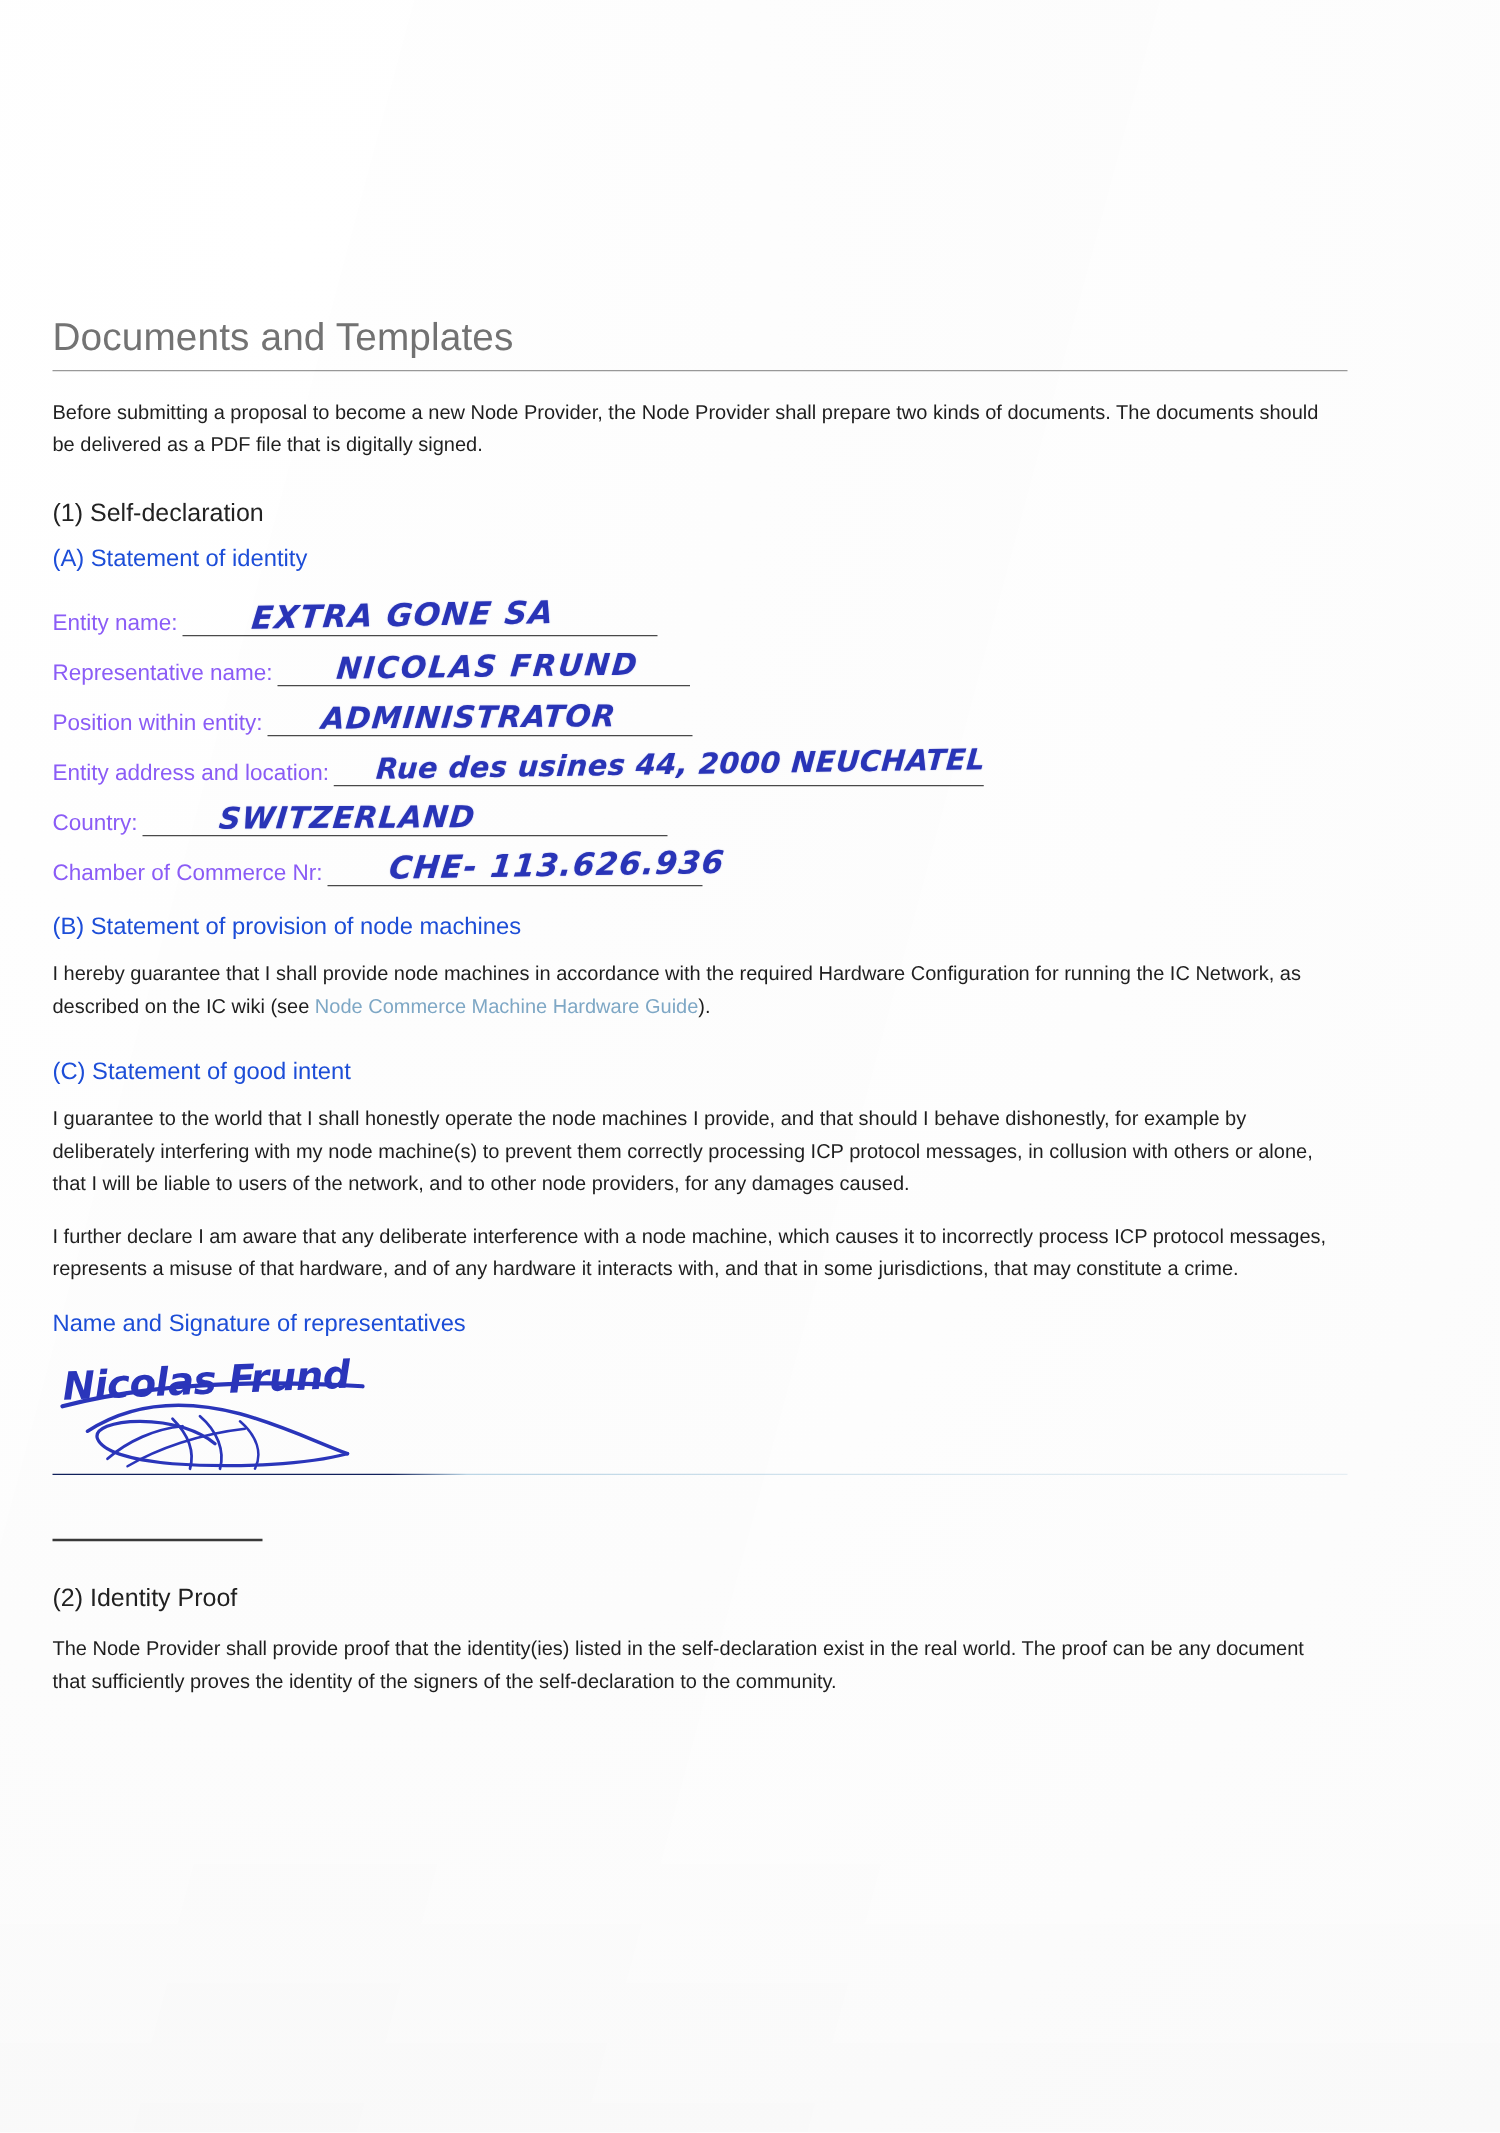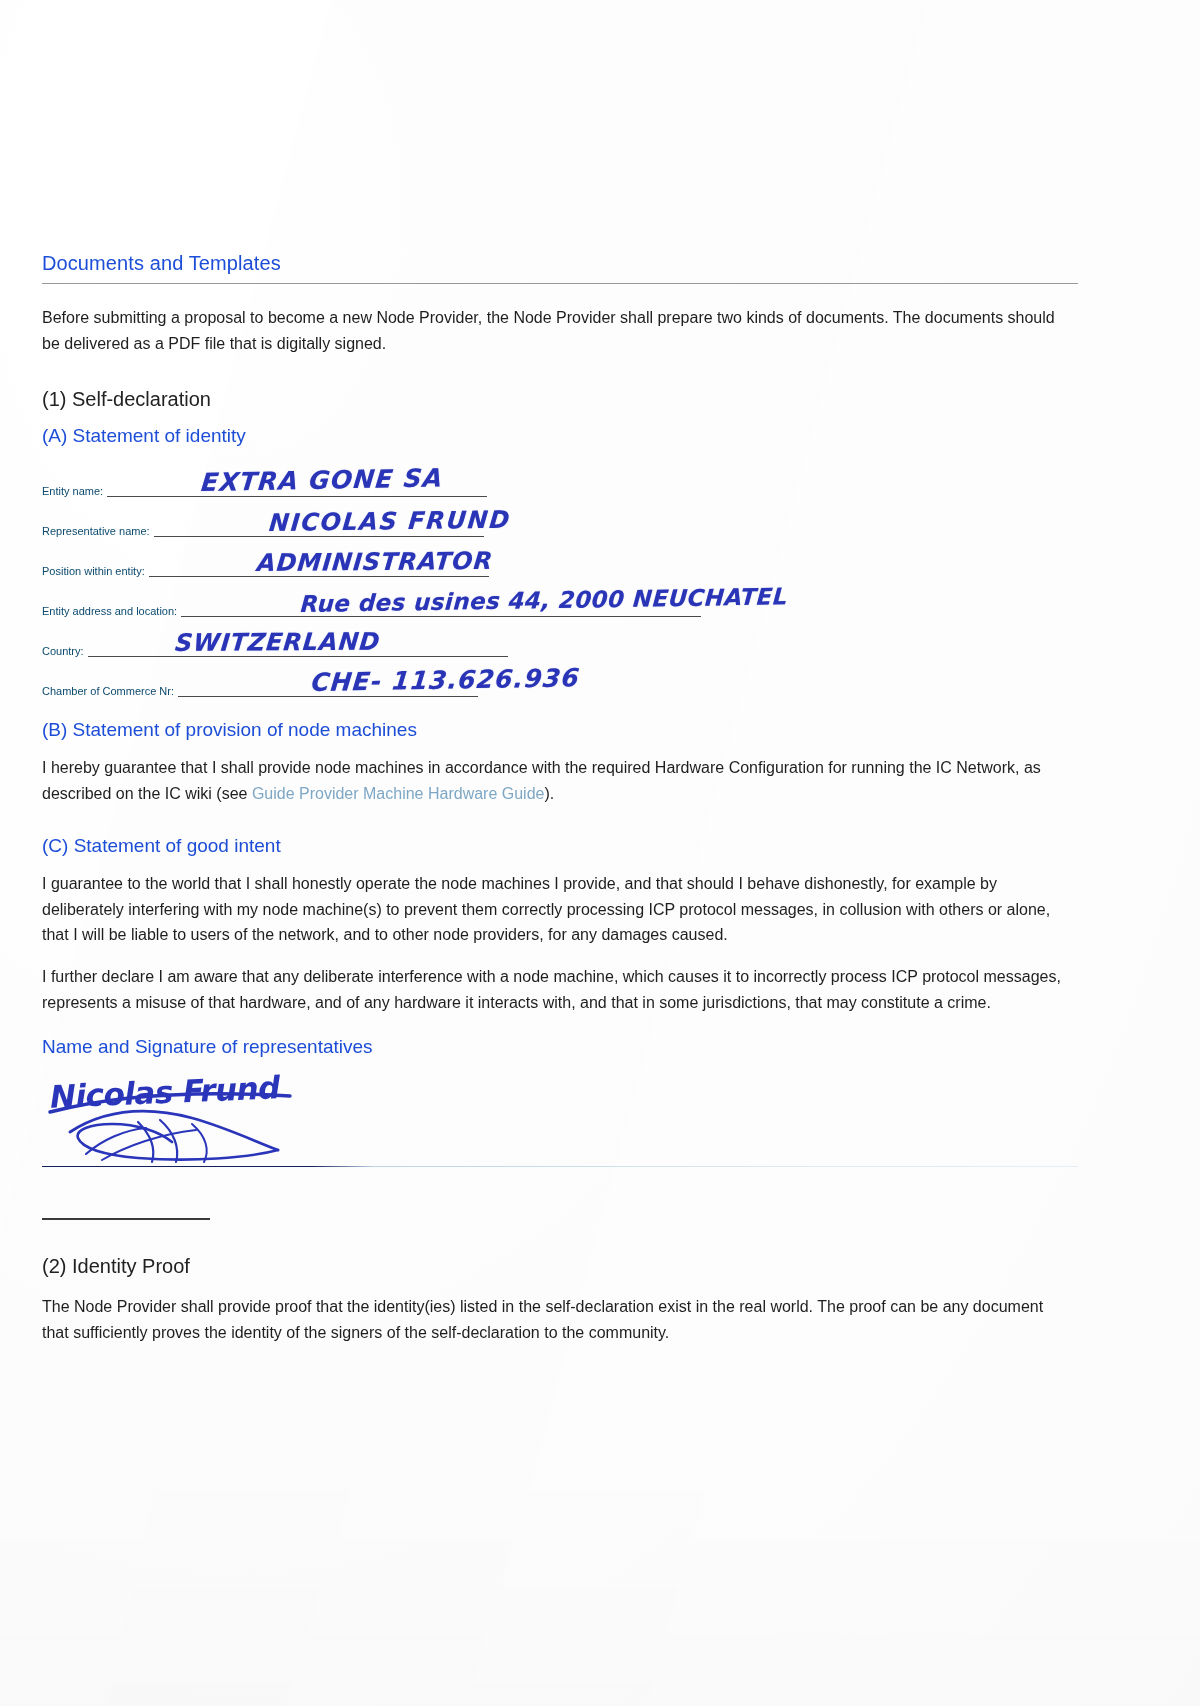--- a/index.html
+++ b/index.html
@@ -35,24 +35,24 @@
 
   .doc {
     position: absolute;
     left: 42px;
     top: 0;
     width: 1036px;
   }
 
   
   .page-title {
-    font-size: 20px;
+    font-size: 31px;
     font-weight: 400;
     letter-spacing: .1px;
-    color: #1d4ed8;
+    color: #737373;
     margin: 0;
     padding-top: 252px;
     line-height: 1.15;
   }
   .title-rule {
     height: 1px;
     background: #999;
     margin-top: 8px;
     margin-bottom: 21px;
   }
@@ -90,22 +90,22 @@
   
   .field-list { margin: 0 0 4px 0; }
   .field-row {
     position: relative;
     display: flex;
     align-items: flex-end;
     height: 40px;
     margin-bottom: 0px;
   }
   .field-label {
-    font-size: 11px;
-    color: #0c4a6e;
+    font-size: 18px;
+    color: #8b5cf6;
     white-space: nowrap;
     padding-bottom: 4px;
   }
   .field-rule {
     flex: 0 0 auto;
     border-bottom: 1px solid #4a4a4a;
     margin-left: 4px;
     margin-bottom: 4px;
     height: 1px;
   }
@@ -223,21 +223,21 @@
     <div class="field-row">
       <span class="field-label">Chamber of Commerce Nr:</span>
       <span class="field-rule rule-w6"></span>
       <span class="hand" id="hand-chamber">CHE- 113.626.936</span>
     </div>
 
   </div>
 
   <p class="h3" style="margin-top:18px;">(B) Statement of provision of node machines</p>
 
-  <p class="para"><span>I hereby guarantee that I shall provide node machines in accordance with the required Hardware Configuration for running the IC Network, as described on the IC wiki (see </span><a class="link" href="#">Guide Provider Machine Hardware Guide</a><span>).</span></p>
+  <p class="para"><span>I hereby guarantee that I shall provide node machines in accordance with the required Hardware Configuration for running the IC Network, as described on the IC wiki (see </span><a class="link" href="#">Node Commerce Machine Hardware Guide</a><span>).</span></p>
 
   <p class="h3" style="margin-top:28px;">(C) Statement of good intent</p>
 
   <p class="para">I guarantee to the world that I shall honestly operate the node machines I provide, and that should I behave dishonestly, for example by deliberately interfering with my node machine(s) to prevent them correctly processing ICP protocol messages, in collusion with others or alone, that I will be liable to users of the network, and to other node providers, for any damages caused.</p>
 
   <p class="para">I further declare I am aware that any deliberate interference with a node machine, which causes it to incorrectly process ICP protocol messages, represents a misuse of that hardware, and of any hardware it interacts with, and that in some jurisdictions, that may constitute a crime.</p>
 
   <p class="h3" style="margin-top:20px; margin-bottom:4px;">Name and Signature of representatives</p>
 
   <div class="sig-block">

